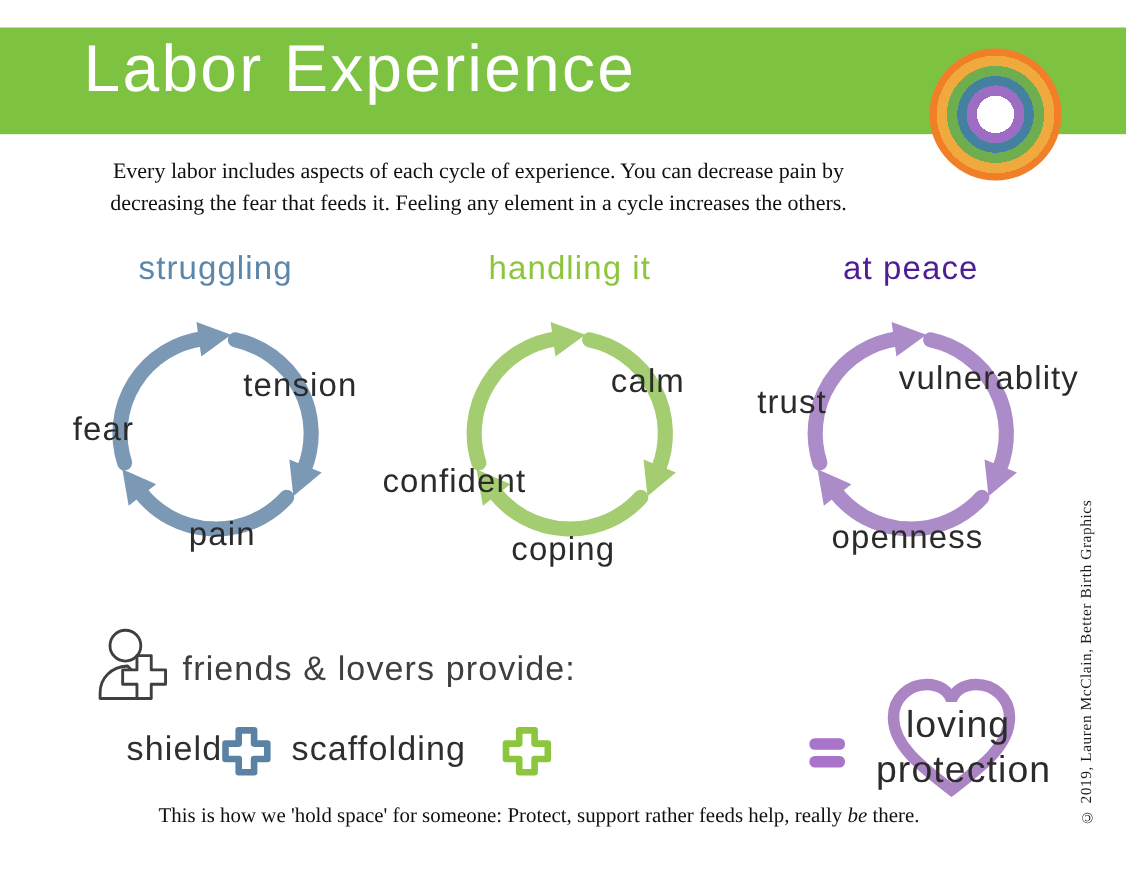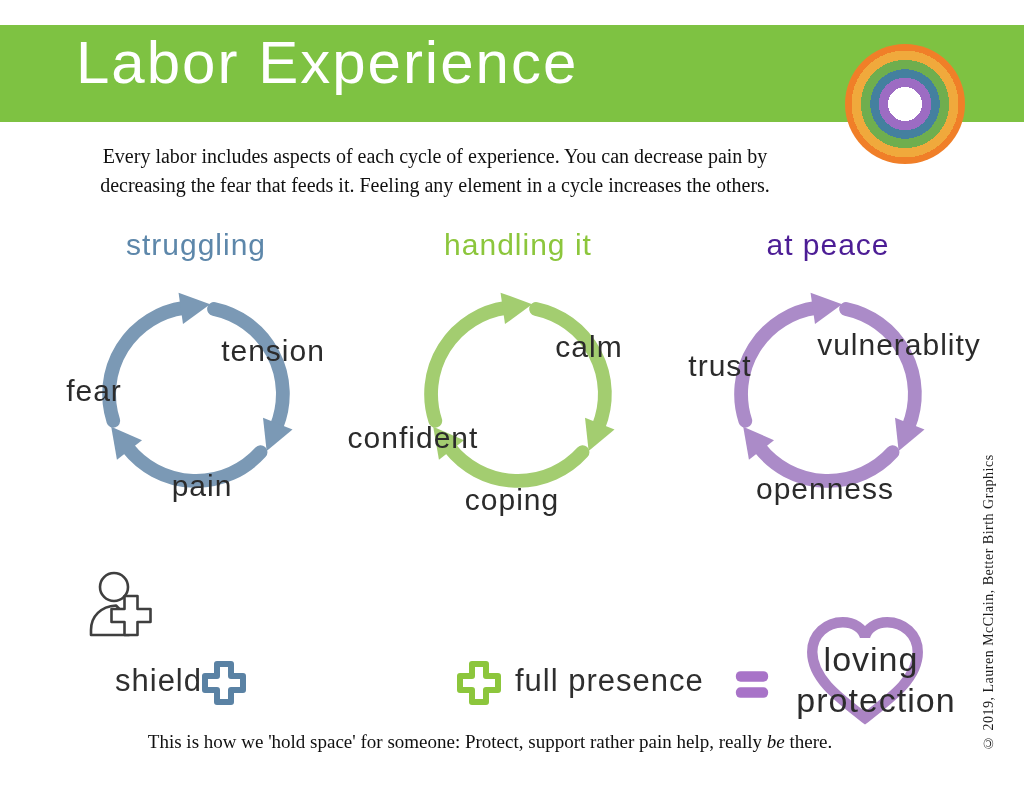--- a/index.html
+++ b/index.html
@@ -121,37 +121,38 @@
   <div class="cycle-label" style="left:512px; top:483px;">coping</div>
   <div class="cycle-label" style="left:720px; top:349px;">trust</div>
   <div class="cycle-label" style="left:899px; top:328px;">vulnerablity</div>
   <div class="cycle-label" style="left:825px; top:472px;">openness</div>
 
   <svg class="person-icon" viewBox="0 0 78 68">
     <circle cx="31" cy="17" r="14" fill="none" stroke="#3f3f3f" stroke-width="2.6"></circle>
     <path d="M8,65 L8,60 C8,46 18,36.5 33,35.5 L46,49 L46,65 Z" fill="none" stroke="#3f3f3f" stroke-width="2.6" stroke-linejoin="round"></path>
     <path d="M41.5,26 H54.5 V39 H67.5 V52 H54.5 V65 H41.5 V52 H28.5 V39 H41.5 Z" fill="#ffffff" stroke="#3f3f3f" stroke-width="2.6" stroke-linejoin="round"></path>
   </svg>
+  <div class="provide-label">friends &amp; lovers provide:</div>
 
   <div class="eq-term" style="left:85px;margin-left:30px;">shield</div>
   <svg class="plus-icon" style="left: 201px; color: rgb(90, 130, 164);" viewBox="0 0 46 46">
       <use href="#plus-shape"></use>
     </svg>
+  <div class="eq-term" style="left:265px;">scaffolding</div>
   <svg class="plus-icon" style="left: 456px; color: rgb(140, 198, 60);" viewBox="0 0 46 46">
       <use href="#plus-shape"></use>
     </svg>
-  <div class="eq-term" style="left:515px;">full presence</div>
   <svg class="equals-icon" viewBox="0 0 40 34" style="color: rgb(168, 115, 200);">
     <rect x="3" y="3" width="34" height="11" rx="5" fill="currentColor"></rect>
     <rect x="3" y="20" width="34" height="11" rx="5" fill="currentColor"></rect>
   </svg>
 
   <svg class="heart-icon" viewBox="0 0 200 170" style="color: rgb(171, 132, 196);">
     <path d="M100,160 C57,127 24,101 24,65 C24,39 45,22 68,22 C84,22 97,31 100,43 C103,31 116,22 132,22 C155,22 176,39 176,65 C176,101 143,127 100,160 Z" fill="none" stroke="currentColor" stroke-width="15"></path>
   </svg>
   <div class="heart-text" style="left:871px; top:640px;">loving</div>
   <div class="heart-text" style="left:876px; top:681px;">protection</div>
 
-  <div class="caption"><span>This is how we 'hold space' for someone: Protect, support rather pain help, really </span><em>be</em><span> there.</span></div>
+  <div class="caption"><span>This is how we 'hold space' for someone: Protect, support rather feeds help, really </span><em>be</em><span> there.</span></div>
 
   <div class="copyright">© 2019, Lauren McClain, Better Birth Graphics</div>
 
 </div>
 
 </body></html>

